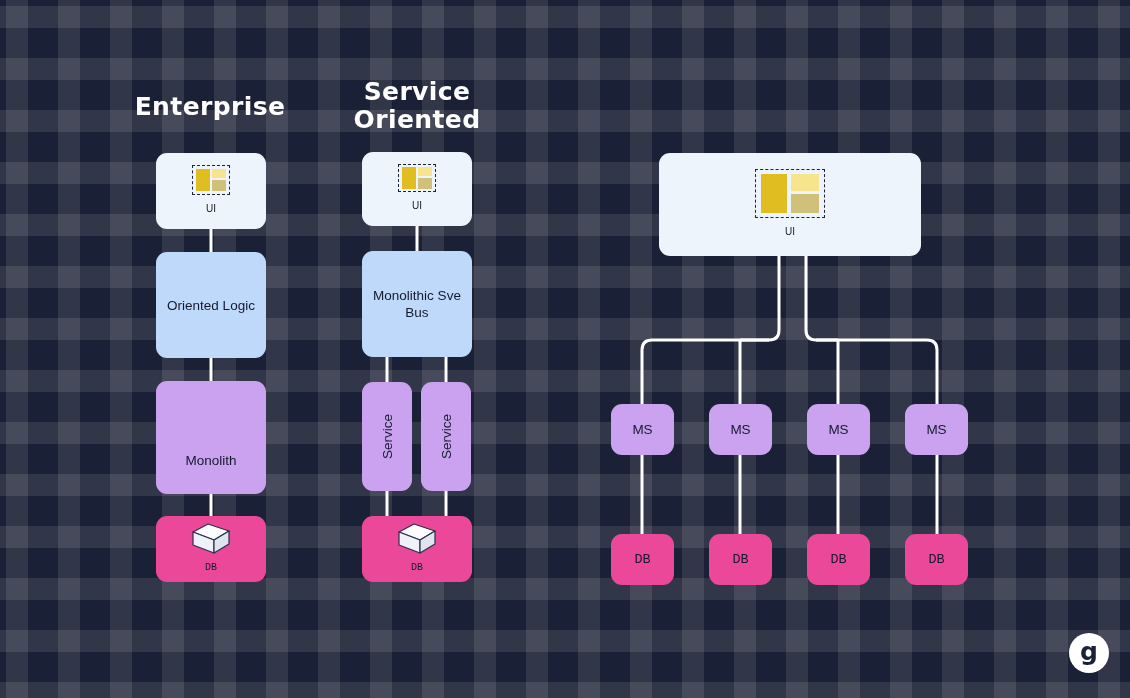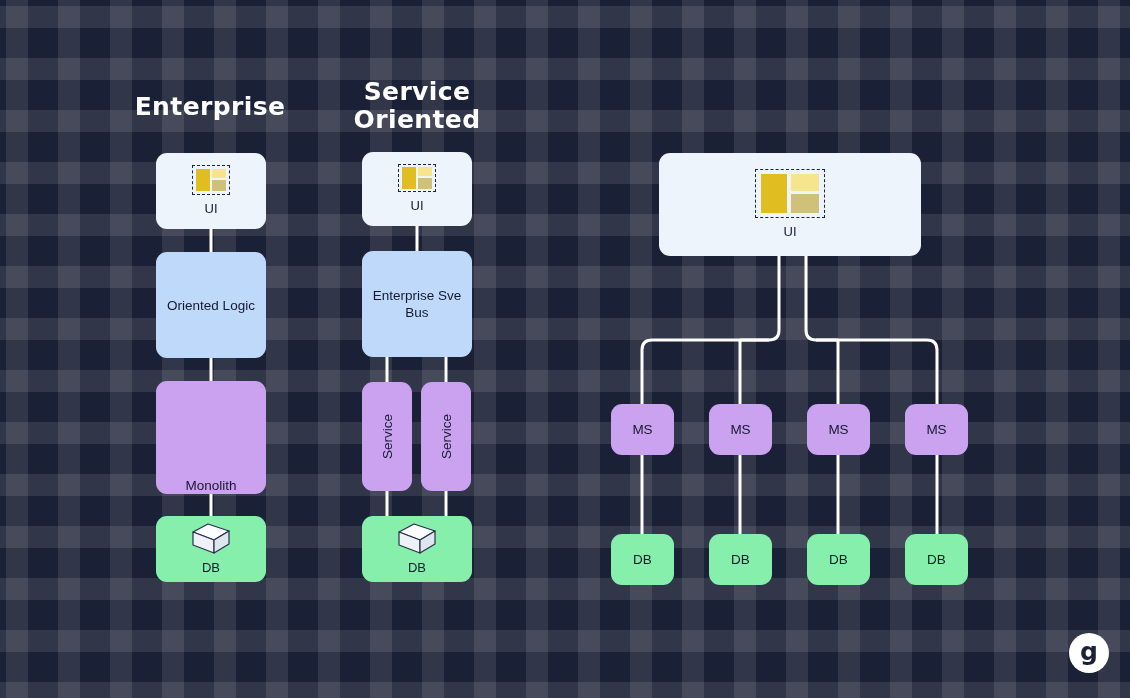--- a/index.html
+++ b/index.html
@@ -83,23 +83,23 @@
     align-items: center;
     justify-content: center;
     color: #141a2e;
     font-size: 13.5px;
     line-height: 17px;
     text-align: center;
   }
   .node.white  { background: #eef4fc; }
   .node.blue   { background: #bfd9fb; }
   .node.purple { background: #caa2f0; }
-  .node.green  { background: #86efac; }
-
-  .node .caption { margin-top: 5px; font-size: 13px; }
+  .node.green  { background: #ec4899; font-family: Liberation Mono, monospace; }
+
+  .node .caption { margin-top: 5px; font-size: 10px; }
   .node .label   { font-size: 13.5px; }
 
   .node.vertical {
     writing-mode: vertical-rl;
     transform: rotate(180deg);
     font-size: 13.5px;
   }
 
   
   .uiglyph {
@@ -185,21 +185,21 @@
           <i class="t-br"></i>
       </span>
       <span class="caption">UI</span>
     </div>
 
     <div class="node blue" style="left:156px; top:252px; width:110px; height:106px;">
       <span class="label">Oriented
 Logic</span>
     </div>
 
-    <div class="node purple" style="left:156px; top:381px; width:110px; height:113px; justify-content:flex-end; padding-top:46px;">
+    <div class="node purple" style="left:156px; top:381px; width:110px; height:113px; justify-content:center; padding-top:46px;">
       <span class="label">Monolith</span>
     </div>
 
     <div class="node green" style="left:156px; top:516px; width:110px; height:66px;">
       <svg class="cube" width="40" height="31" viewBox="0 0 40 31">
         <polygon points="2,9 17,1 38,8 23,17" fill="#fbfcfe" stroke="#2a3048" stroke-width="1.2" stroke-linejoin="round"></polygon>
         <polygon points="2,9 23,17 23,30 2,22" fill="#eef2f8" stroke="#2a3048" stroke-width="1.2" stroke-linejoin="round"></polygon>
         <polygon points="23,17 38,8 38,21 23,30" fill="#dfe5ef" stroke="#2a3048" stroke-width="1.2" stroke-linejoin="round"></polygon>
       </svg>
       <span class="caption">DB</span>
@@ -208,21 +208,21 @@
     <div class="node white" style="left:362px; top:152px; width:110px; height:74px;">
       <span class="uiglyph" style="width:38px; height:28px;">
         <i class="t-left"></i>
           <i class="t-tr"></i>
           <i class="t-br"></i>
       </span>
       <span class="caption">UI</span>
     </div>
 
     <div class="node blue" style="left:362px; top:251px; width:110px; height:106px;">
-      <span class="label">Enterprise
+      <span class="label">Monolithic
 Sve Bus</span>
     </div>
 
     <div class="node purple vertical" style="left:362px; top:382px; width:50px; height:109px;">
       <span>Service</span>
     </div>
 
     <div class="node purple vertical" style="left:421px; top:382px; width:50px; height:109px;">
       <span>Service</span>
     </div>

